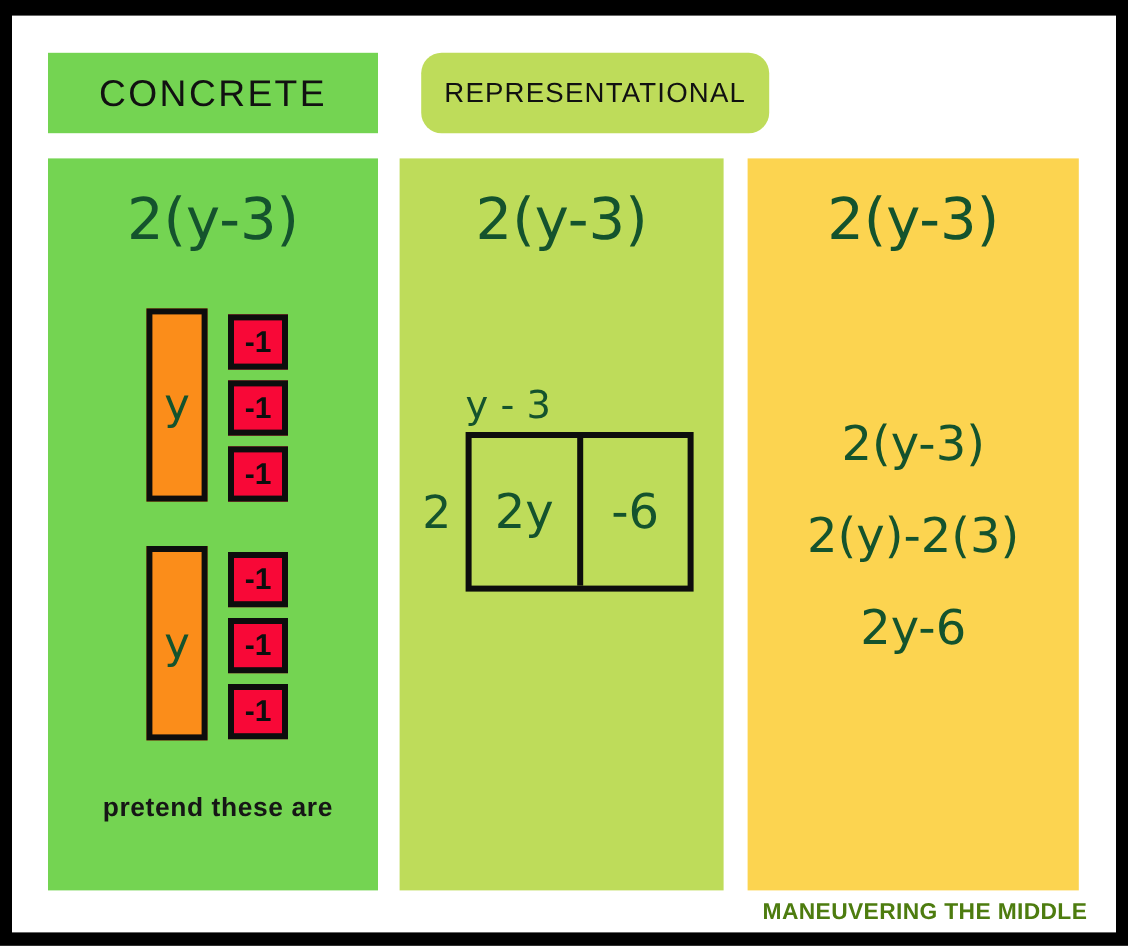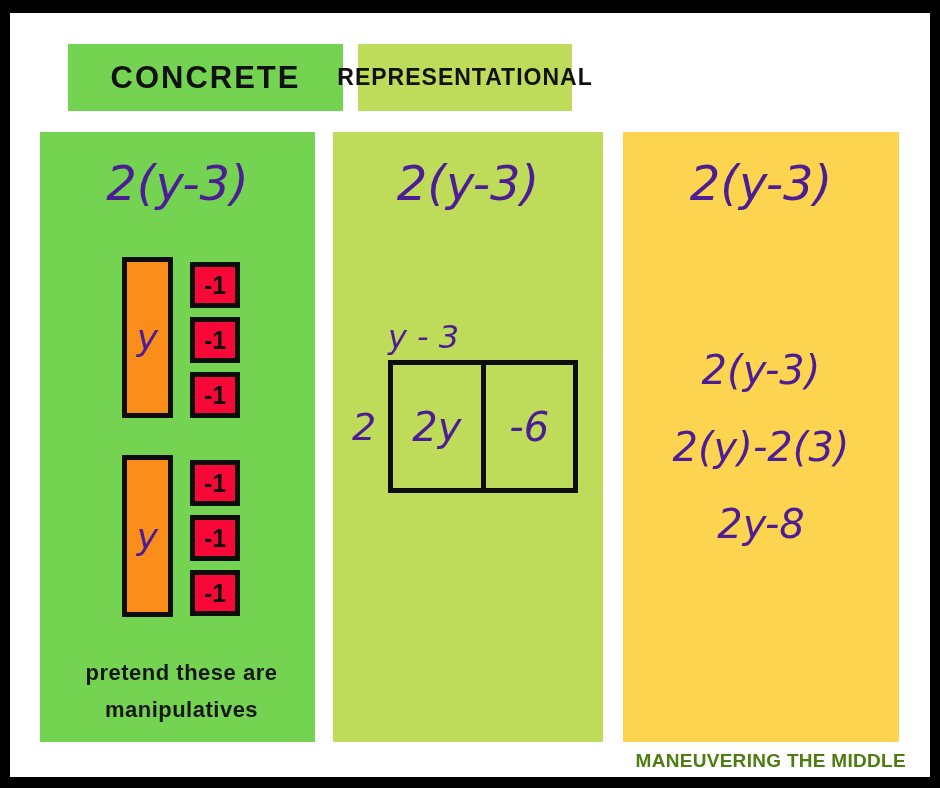--- a/index.html
+++ b/index.html
@@ -6,33 +6,33 @@
   .canvas {
     position:relative; width:940px; height:788px; background:#000;
     font-family:"Liberation Sans", sans-serif; overflow:hidden;
   }
   .sheet { position:absolute; left:10px; top:13px; width:920px; height:764px; background:#ffffff; }
 
   
   .col-header {
     position:absolute; top:44px; height:67px;
     display:flex; align-items:center; justify-content:center;
-    color:#111; font-weight:bold; letter-spacing:2px;margin-left:28px;
+    color:#111; font-weight:normal; letter-spacing:2px;
   }
   #h1 { left:40px;  width:275px; background:var(--concrete,#74d452);        font-size:31px; }
-  #h2 { left:330px; width:214px; background:var(--representational,#bedc5a); font-size:23px; letter-spacing:1px; }
+  #h2 { left:351px; width:290px; background:var(--representational,#bedc5a); font-size:23px; letter-spacing:1px;border-radius:17px; }
   #h3 { left:623px; width:276px; background:var(--abstract,#fcd450);         font-size:31px; }
 
   
   .col-body { position:absolute; top:132px; height:610px; }
   #b1 { left:40px;  width:275px; background:var(--concrete,#74d452); }
   #b2 { left:333px; width:270px; background:var(--representational,#bedc5a); }
   #b3 { left:623px; width:276px; background:var(--abstract,#fcd450); }
 
-  .hand { font-family:"DejaVu Sans", sans-serif; font-style:italic; color:#4c1d95; }
+  .hand { font-family:"DejaVu Sans", sans-serif; color:#14532d; }
 
   .expr {
     position:absolute; top:15px; left:0; right:0; height:72px; line-height:72px;
     text-align:center; font-size:48px;
   }
 
   
   .group { position:absolute; left:82px; width:145px; }
   #group1 { top:125px; height:167px; }
   #group2 { top:323px; height:167px; }
@@ -110,21 +110,20 @@
       <div class="bar hand">y</div>
       <div class="tiles">
         <div class="tile">-1</div>
         <div class="tile">-1</div>
         <div class="tile">-1</div>
       </div>
     </div>
 
     <div class="caption">
       <div>pretend these are</div>
-      <div>manipulatives</div>
     </div>
   </div>
 
   <div class="col-body" id="b2">
     <div class="expr hand">2(y-3)</div>
 
     <div class="model">
       <div class="model-top hand">y - 3</div>
       <div class="model-side hand">2</div>
       <div class="model-box">
@@ -133,18 +132,18 @@
       </div>
     </div>
   </div>
 
   <div class="col-body" id="b3">
     <div class="expr hand">2(y-3)</div>
 
     <div class="steps hand">
       <div>2(y-3)</div>
       <div>2(y)-2(3)</div>
-      <div>2y-8</div>
+      <div>2y-6</div>
     </div>
   </div>
 
   <div class="watermark">MANEUVERING THE MIDDLE</div>
 </div>
 
 </body></html>

